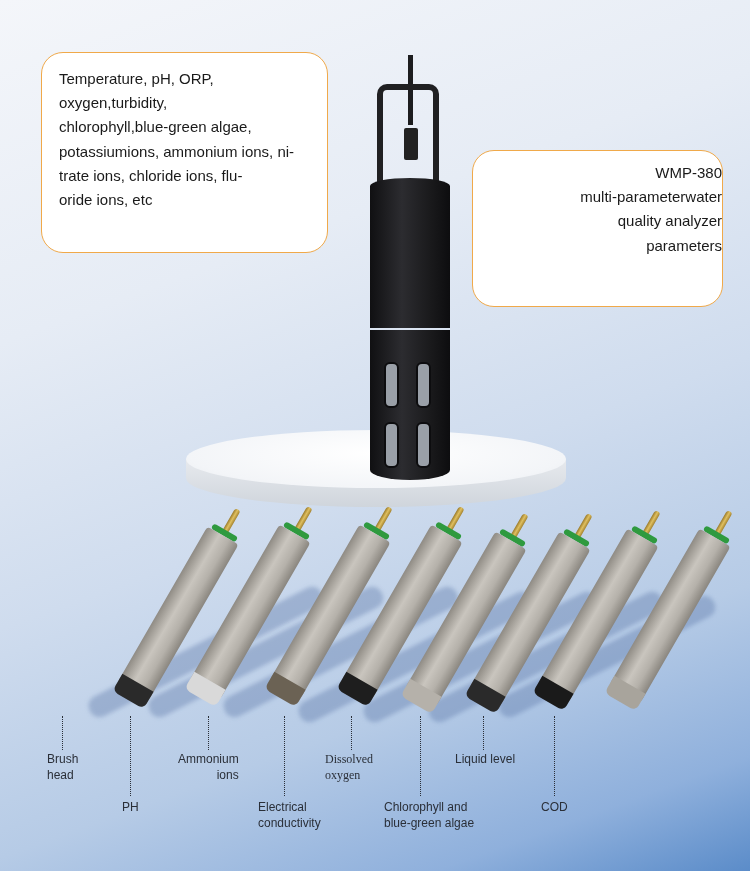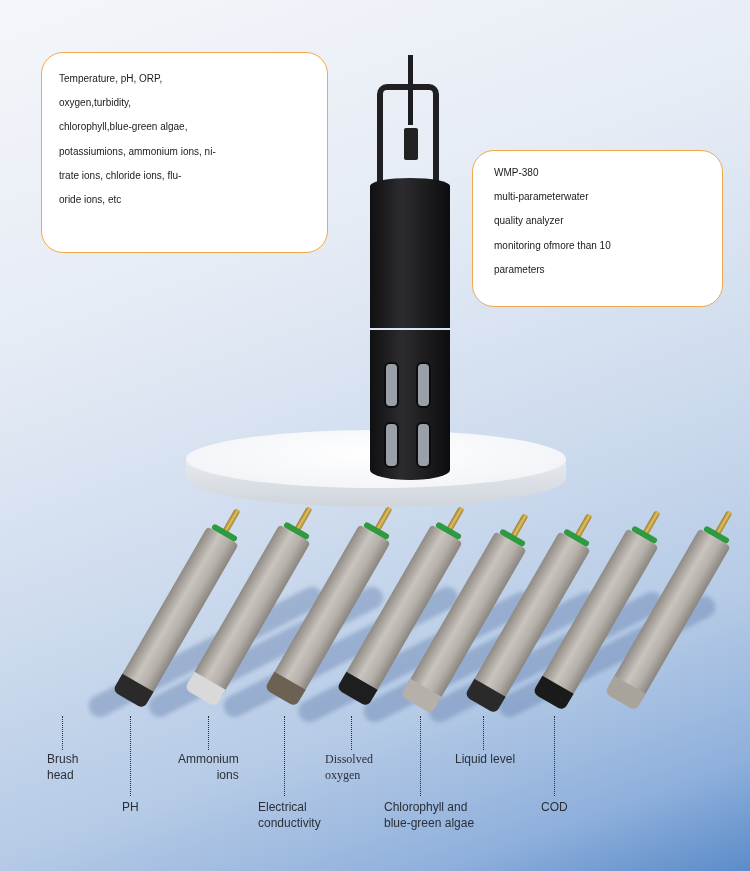--- a/index.html
+++ b/index.html
@@ -4,25 +4,25 @@
 <style>
   html, body { margin: 0; padding: 0; }
   body {
     width: 750px; height: 871px; overflow: hidden; position: relative;
     font-family: "Liberation Sans", sans-serif;
     background: linear-gradient(160deg, #f4f6fa 0%, #e6ecf5 30%, #cfdcee 55%, #b6cbe6 75%, #8fb0dc 90%, #5b8cc9 100%);
   }
   .callout {
     position: absolute; background: #ffffff; border: 1.5px solid #f0a94a;
     border-radius: 22px; box-sizing: border-box; color: #1a1a1a;
-    font-size: 10px; line-height: 24.2px;
+    font-size: 15px; line-height: 24.2px;
   }
   .callout .line { display: block; white-space: nowrap; }
   #callout-left { left: 41px; top: 52px; width: 287px; height: 201px; padding: 14px 0 0 17px; }
-  #callout-right { left: 472px; top: 150px; width: 251px; height: 157px; padding: 10px 0 8px 21px; }
+  #callout-right { left: 472px; top: 150px; width: 251px; height: 157px; padding: 10px 0 8px 21px; text-align: right; }
 
   
   .platform {
     position: absolute; left: 186px; top: 430px; width: 380px; height: 80px;
   }
   .platform .side {
     position: absolute; left: 0; top: 29px; width: 380px; height: 48px;
     background: linear-gradient(180deg, #e7eaee 0%, #cfd5dc 100%);
     border-radius: 0 0 190px 190px / 0 0 29px 29px;
   }
@@ -82,21 +82,20 @@
   <span class="line">chlorophyll,blue-green algae,</span>
   <span class="line">potassiumions, ammonium ions, ni-</span>
   <span class="line">trate ions, chloride ions, flu-</span>
   <span class="line">oride ions, etc</span>
 </div>
 
 <div class="callout" id="callout-right">
   <span class="line">WMP-380</span>
   <span class="line">multi-parameterwater</span>
   <span class="line">quality analyzer</span>
-  <span class="line">monitoring ofmore than 10</span>
   <span class="line">parameters</span>
 </div>
 
 <div class="platform">
   <div class="side"></div>
   <div class="top2"></div>
 </div>
 
 <div class="device">
   <div class="cable"></div>

